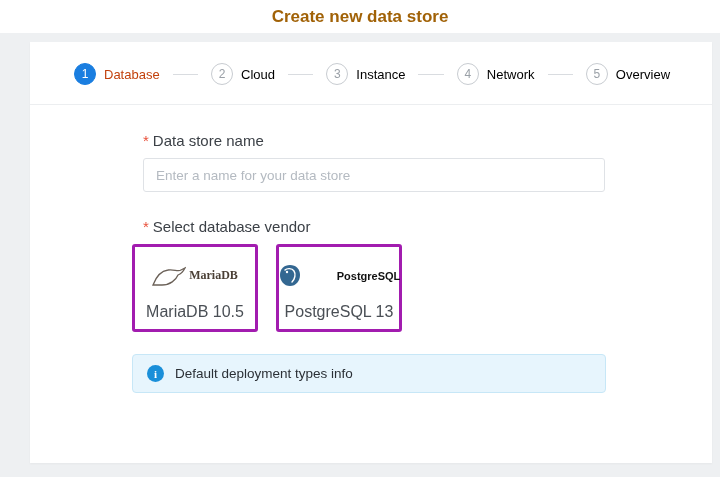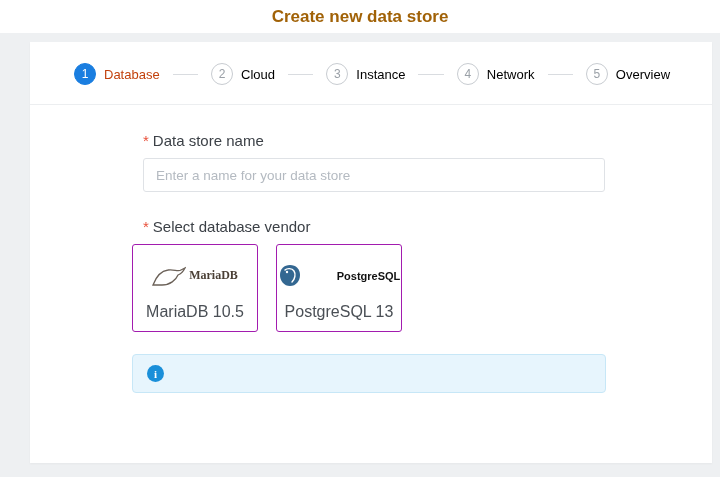--- a/index.html
+++ b/index.html
@@ -54,21 +54,21 @@
     padding: 0 12px; font-size: 13.5px; color: #33383e;
     font-family: "Liberation Sans", sans-serif;
     outline: none; background: #fff;
   }
   .text-input::placeholder { color: #b4bac1; }
   .field-gap { margin-top: 26px; }
   
   .vendor-row { display: flex; gap: 18px; margin-top: 4px; margin-left: -11px; }
   .vendor-card {
     width: 126px; height: 88px;
-    border: 1px solid #a21caf; border-radius: 3px;
+    border: 3px solid #a21caf; border-radius: 3px;
     background: #fff; cursor: pointer;
     display: flex; flex-direction: column; align-items: center; justify-content: center;
   }
   .vendor-logo { height: 40px; display: flex; align-items: center; justify-content: center; flex-direction: column; }
   .vendor-name { font-size: 16px; color: #4a4f55; margin-top: 7px; }
   .logo-row { display: flex; align-items: center; gap: 3px; }
   .mariadb-text { font-size: 12px; color: #4a3f35; font-weight: bold; font-family: "Liberation Serif", serif; }
   .mysql-text { font-size: 14px; font-weight: bold; font-family: "Liberation Sans", sans-serif; }
   .mysql-text .my { color: #00618a; }
   .mysql-text .sql { color: #df8a13; }
@@ -168,16 +168,17 @@
             <span class="pg-text">PostgreSQL</span>
           </div>
         </div>
         <div class="vendor-name">PostgreSQL 13</div>
       </div>
 
     </div>
 
     <div class="info-banner">
       <span class="info-icon">i</span>
+      <span class="info-text">Default deployment types info</span>
     </div>
 
   </div>
 </div>
 
 </body></html>

